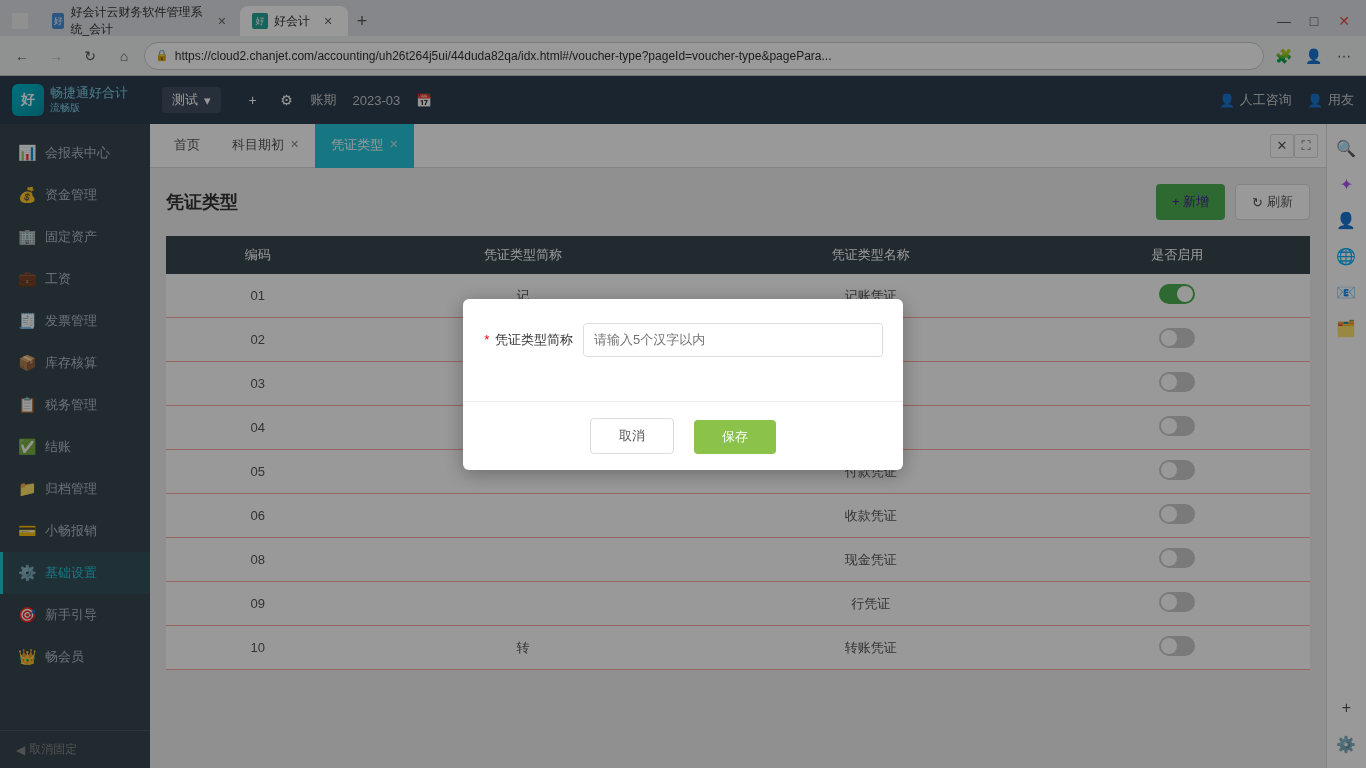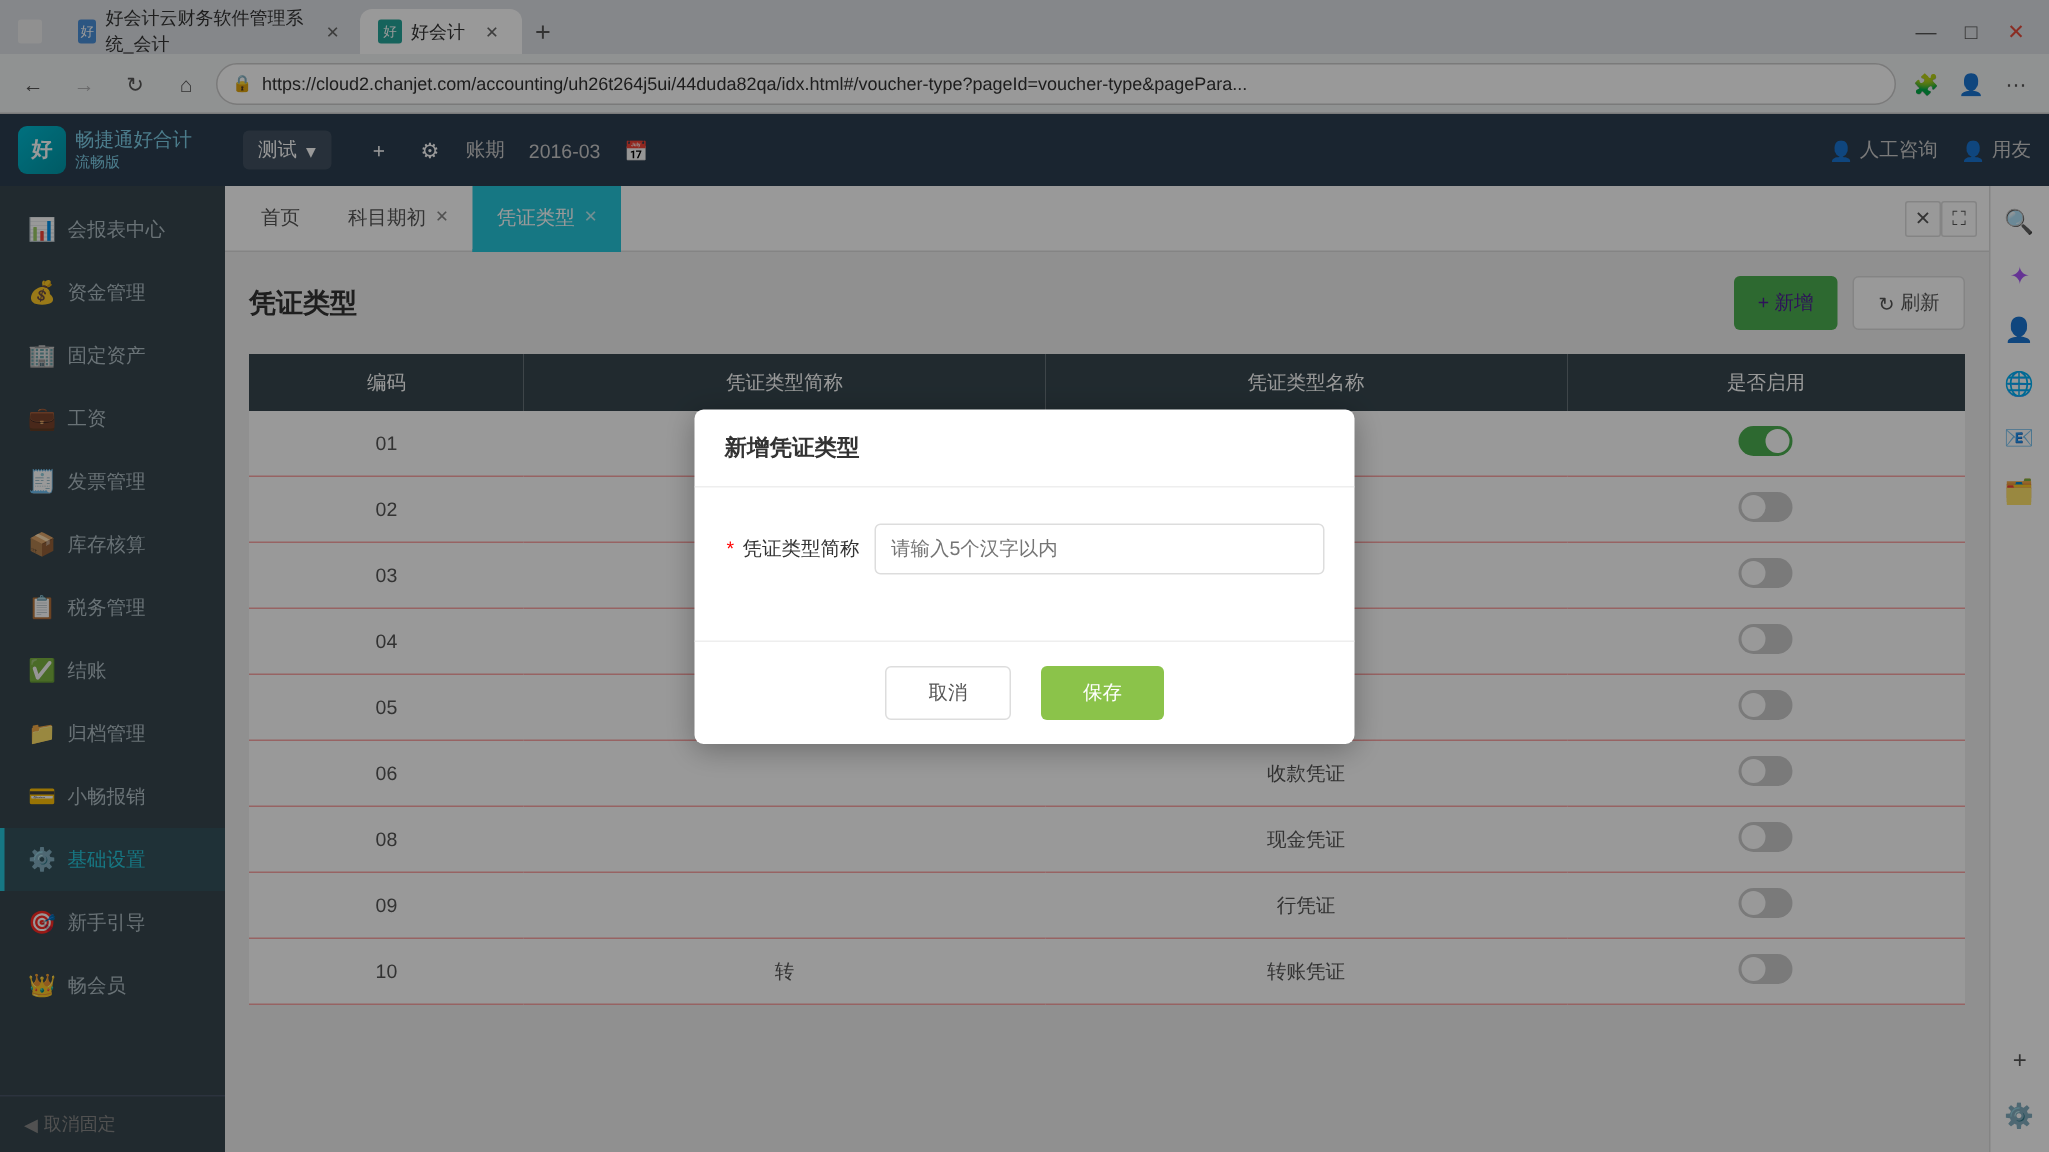--- a/index.html
+++ b/index.html
@@ -77,21 +77,21 @@
 
     
     .dialog-overlay { position: fixed; top: 0; left: 0; right: 0; bottom: 0; background: rgba(0,0,0,0.4); display: flex; align-items: center; justify-content: center; z-index: 1000; }
     .dialog { background: white; border-radius: 6px; width: 440px; overflow: hidden; box-shadow: 0 4px 20px rgba(0,0,0,0.3); }
     .dialog-header { padding: 16px 20px; font-size: 15px; font-weight: bold; color: #333; border-bottom: 1px solid #eee; }
     .dialog-body { padding: 24px 20px; }
     .form-row { display: flex; align-items: center; margin-bottom: 20px; }
     .form-label { font-size: 13px; color: #333; width: 100px; text-align: right; padding-right: 10px; flex-shrink: 0; }
     .form-required { color: red; margin-right: 2px; }
     .form-input { flex: 1; height: 34px; border: 1px solid #ddd; border-radius: 4px; padding: 0 10px; font-size: 13px; color: #333; outline: none; }
-    .dialog-footer { padding: 16px 20px; display: flex; justify-content: center; gap: 20px; border-top: 1px solid #eee; }
+    .dialog-footer { padding: 16px 20px; display: flex; justify-content: center; gap: 20px; border-top: 1px solid #eee; align-items: flex-end; }
     .btn-cancel { background: white; color: #555; border: 1px solid #ddd; padding: 8px 28px; border-radius: 4px; cursor: pointer; font-size: 13px; }
     .btn-save { background: #8bc34a; color: white; border: none; padding: 8px 28px; border-radius: 4px; cursor: pointer; font-size: 13px; }
 
     
     .right-sidebar { width: 40px; background: #fff; border-left: 1px solid #ddd; display: flex; flex-direction: column; align-items: center; padding: 8px 0; gap: 4px; }
     .right-sidebar-btn { width: 32px; height: 32px; border-radius: 4px; display: flex; align-items: center; justify-content: center; cursor: pointer; font-size: 16px; color: #555; }
 
     
     .content-frame { flex: 1; display: flex; flex-direction: column; overflow: hidden; position: relative; }
     .frame-btn { width: 24px; height: 24px; display: flex; align-items: center; justify-content: center; cursor: pointer; color: #555; font-size: 13px; border: 1px solid #ddd; border-radius: 2px; background: white; }
@@ -154,21 +154,21 @@
     <div class="workspace-selector">
       <span>测试</span>
       <span>▾</span>
     </div>
     <div style="display:flex;align-items:center;gap:6px;margin-left:8px;">
       <div class="nav-btn" style="color:white;">+</div>
       <div class="nav-btn" style="color:white;">⚙</div>
     </div>
     <div class="period-info">
       <span>账期</span>
-      <span>2016-03</span>
+      <span>2023-03</span>
       <span>📅</span>
     </div>
     <div class="header-actions">
       <div class="consult-btn">
         <span>👤</span>
         <span>人工咨询</span>
       </div>
       <div class="user-btn">
         <span>👤</span>
         <span>用友</span>
@@ -384,21 +384,20 @@
       <div class="right-sidebar-btn" style="color:#00bcd4;">🗂️</div>
       <div style="flex:1;"></div>
       <div class="right-sidebar-btn">+</div>
       <div class="right-sidebar-btn">⚙️</div>
     </div>
   </div>
 </div>
 
 <div class="dialog-overlay">
   <div class="dialog">
-    <div class="dialog-header">新增凭证类型</div>
     <div class="dialog-body">
       <div class="form-row">
         <div class="form-label">
           <span class="form-required">*</span>
           <span>凭证类型简称</span>
         </div>
         <input class="form-input" type="text" placeholder="请输入5个汉字以内" style="">
       </div>
     </div>
     <div class="dialog-footer">

